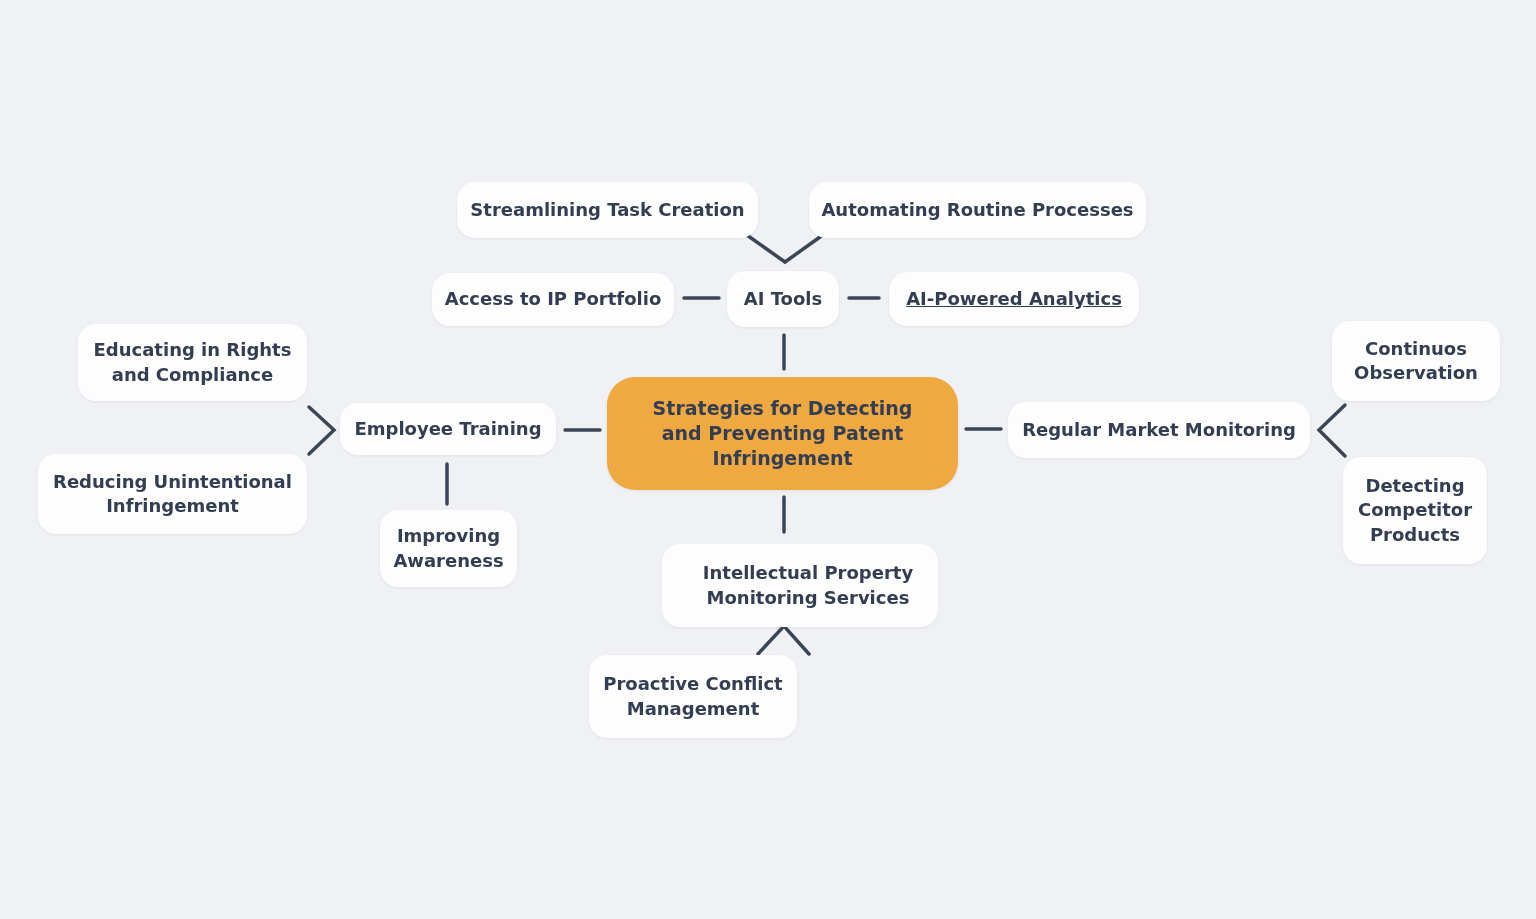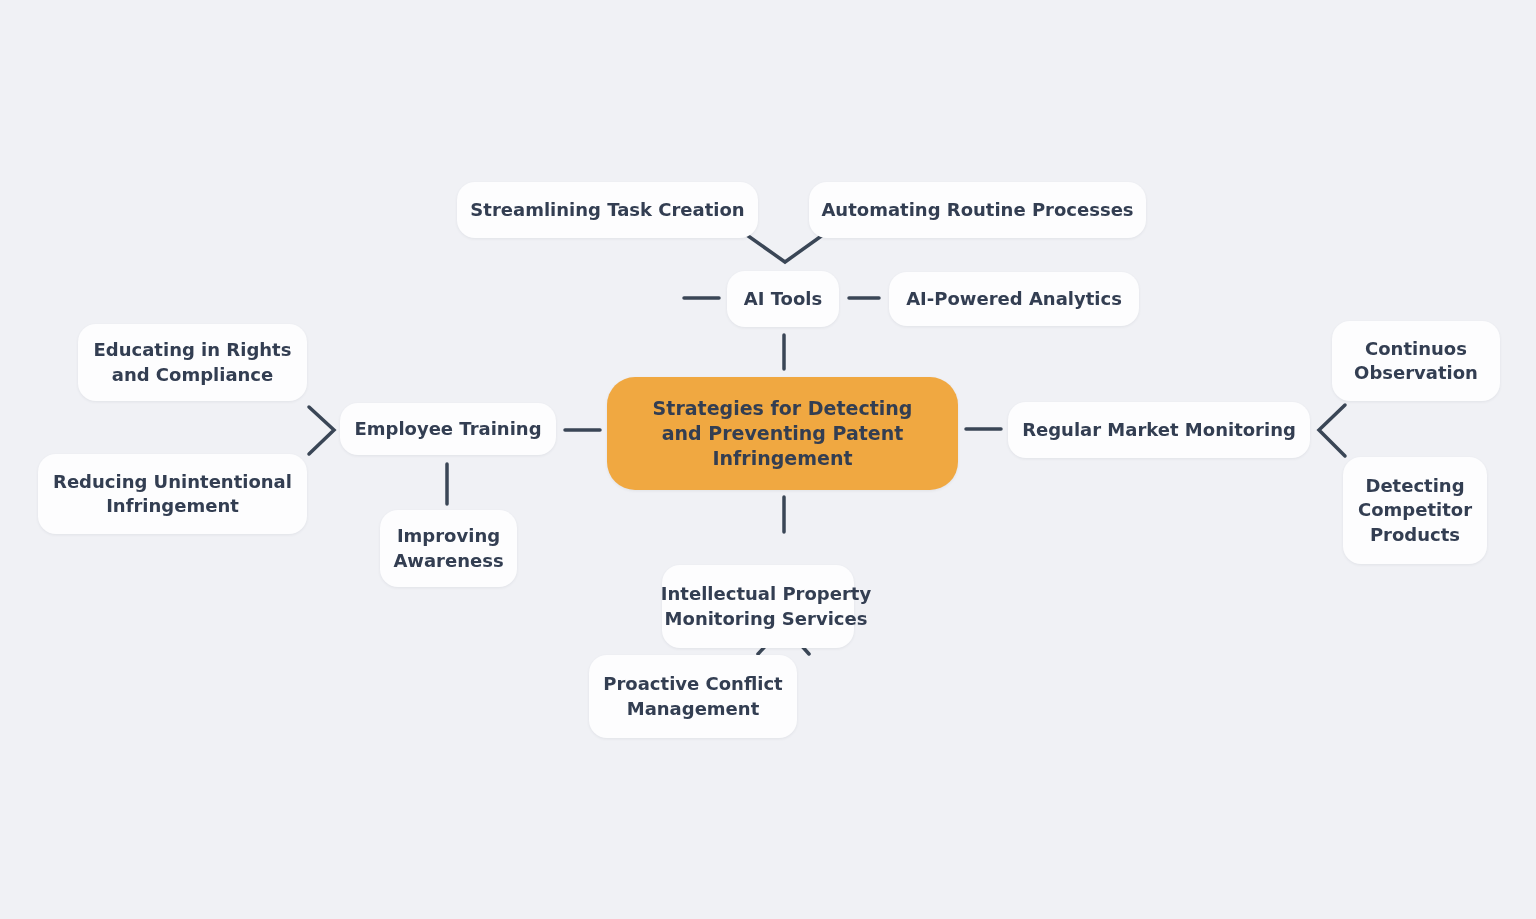--- a/index.html
+++ b/index.html
@@ -50,29 +50,29 @@
     left:607px;top:377px;width:351px;height:113px;
     background:var(--color-accent);
     border-radius:28px;
     font-size:19px;
     line-height:1.33;
   }
   .node-streamlining{left:457px;top:182px;width:301px;height:56px;justify-content:center;}
   .node-automating{left:809px;top:182px;width:337px;height:56px;}
   .node-access{left:432px;top:273px;width:242px;height:53px;}
   .node-ai-tools{left:727px;top:271px;width:112px;height:56px;}
-  .node-analytics{left:889px;top:272px;width:250px;height:54px;}
+  .node-analytics{left:889px;top:272px;width:250px;height:54px;text-decoration:underline;}
   .node-employee{left:340px;top:403px;width:216px;height:52px;}
   .node-educating{left:78px;top:324px;width:229px;height:77px;}
   .node-reducing{left:38px;top:454px;width:269px;height:80px;}
   .node-improving{left:380px;top:510px;width:137px;height:77px;}
   .node-regular{left:1008px;top:402px;width:302px;height:56px;}
   .node-continuos{left:1332px;top:321px;width:168px;height:80px;}
   .node-detecting{left:1343px;top:457px;width:144px;height:107px;}
-  .node-ipms{left:662px;top:565px;width:192px;height:83px;padding-left:16px;}
+  .node-ipms{left:662px;top:544px;width:276px;height:83px;padding-left:16px;}
   .node-proactive{left:549px;top:655px;width:208px;height:83px;margin-left:40px;}
   .node-alert{left:808px;top:657px;width:182px;height:80px;}
 </style>
 </head>
 <body>
 
 <div class="canvas">
 
   <svg class="connector-layer" width="1536" height="919" viewBox="0 0 1536 919" xmlns="http://www.w3.org/2000/svg">
 
@@ -99,20 +99,23 @@
   </div>
 
   <div class="node node-ai-tools">
     <span class="node-label">AI Tools</span>
   </div>
   <div class="node node-streamlining">
     <span class="node-label">Streamlining Task Creation</span>
   </div>
   <div class="node node-automating">
     <span class="node-label">Automating Routine Processes</span>
+  </div>
+  <div class="node node-access">
+    <span class="node-label">Access to IP Portfolio</span>
   </div>
   <div class="node node-analytics">
     <span class="node-label">AI-Powered Analytics</span>
   </div>
 
   <div class="node node-educating">
     <span class="node-label">Educating in Rights
 and Compliance</span>
   </div>
   <div class="node node-employee">

